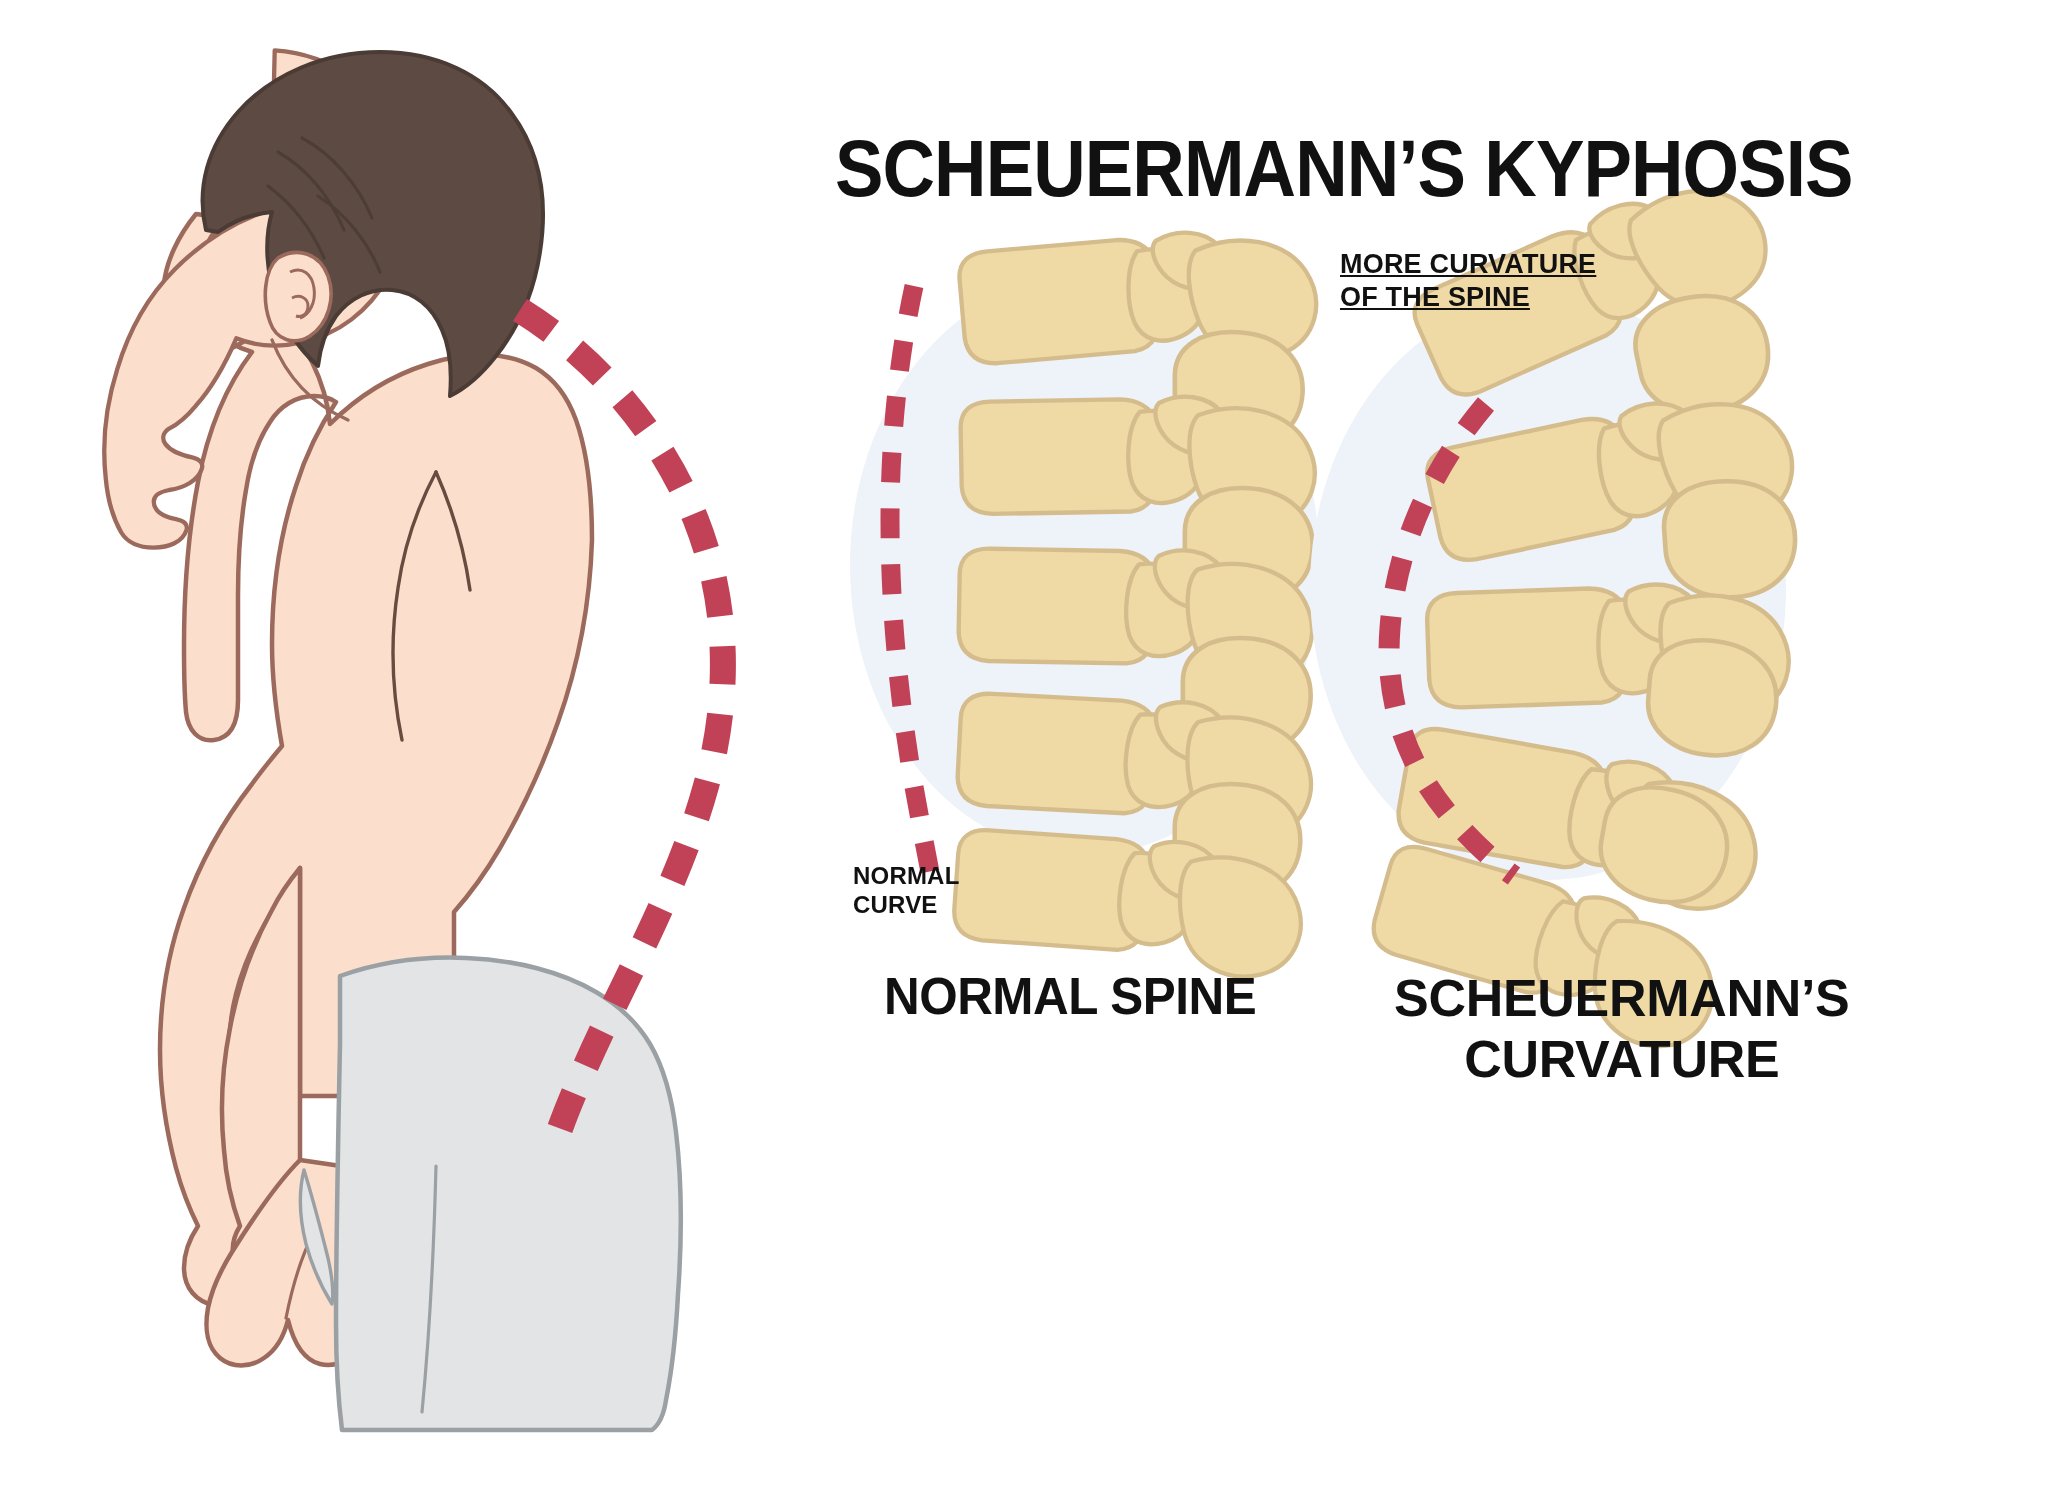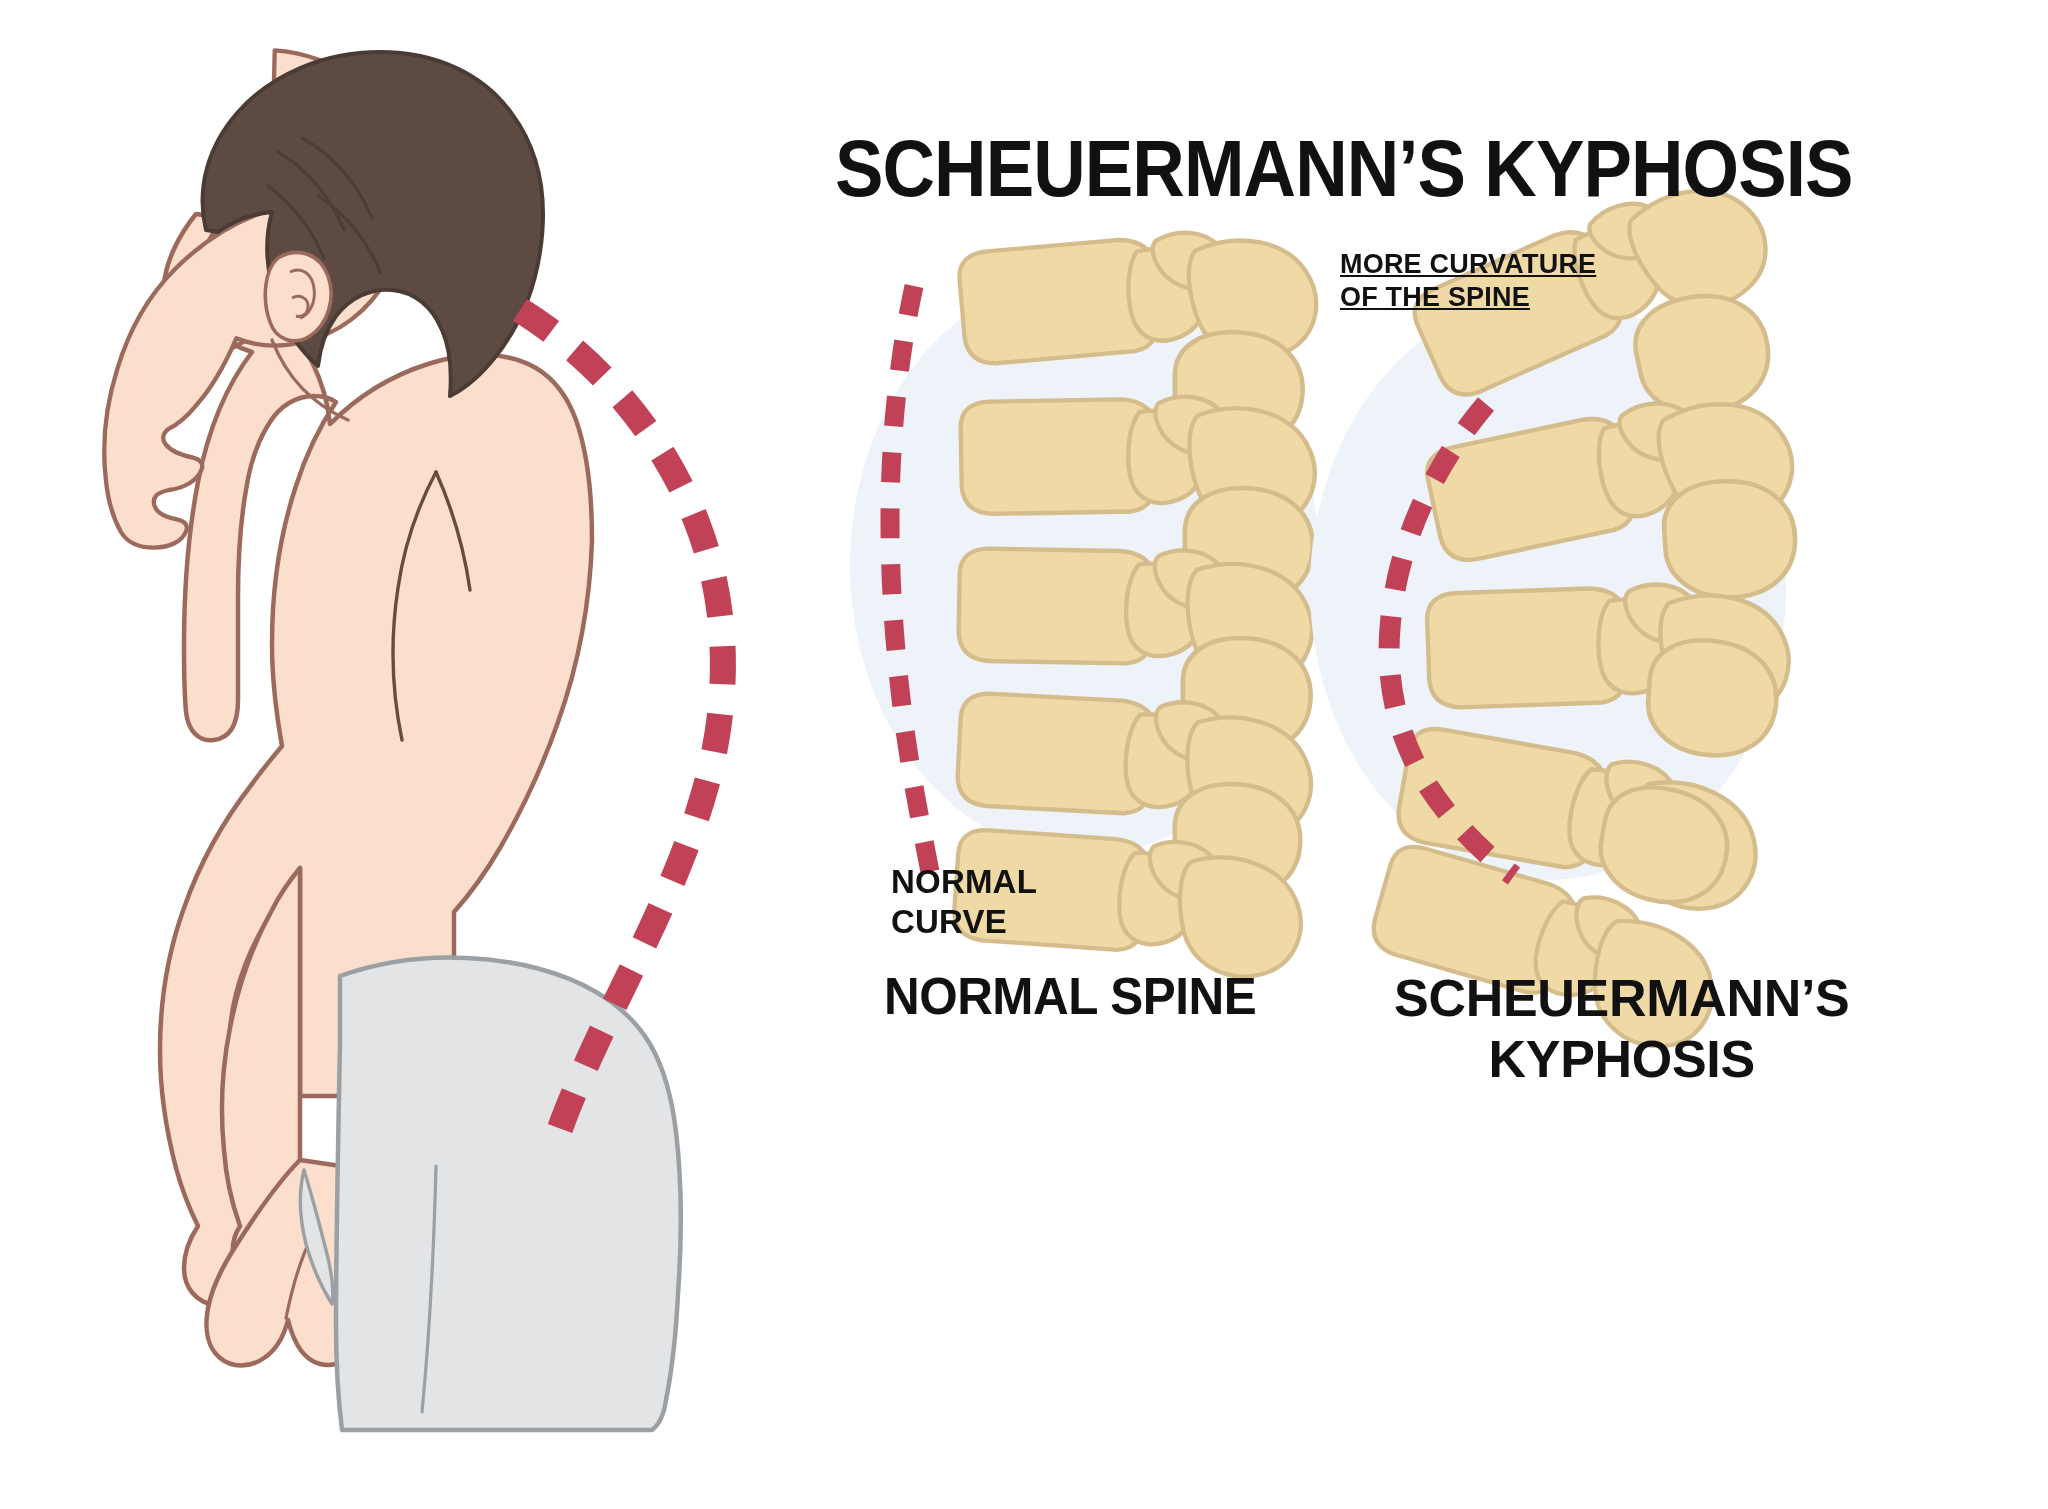--- a/index.html
+++ b/index.html
@@ -16,21 +16,21 @@
     font-size:79px; letter-spacing:-1px;
     font-family:"Liberation Sans Narrow","Liberation Sans",sans-serif;
     transform:scaleX(0.92); transform-origin:left top;
   }
   #more-curve-label{
     left:1340px; top:248px; font-size:27px; letter-spacing:.2px;
     line-height:1.22;
     text-decoration:underline;
   }
   #normal-curve-label{
-    left:891px; top:862px; font-size:33px; letter-spacing:.2px;
+    left:853px; top:862px; font-size:24px; letter-spacing:.2px;
     line-height:1.20;
   }
   #normal-spine-caption{
     left:884px; top:968px; font-size:52px; letter-spacing:-0.5px;
     font-family:"Liberation Sans Narrow","Liberation Sans",sans-serif;
     transform:scaleX(0.95); transform-origin:left top;
   }
   #kyphosis-caption{
     left:1394px; top:968px; font-size:52px; letter-spacing:-0.3px;
     text-align:center; line-height:1.18;
@@ -300,13 +300,13 @@
 
 <div class="txt" id="more-curve-label">MORE CURVATURE
 OF THE SPINE</div>
 
 <div class="txt" id="normal-curve-label">NORMAL
 CURVE</div>
 
 <div class="txt" id="normal-spine-caption">NORMAL SPINE</div>
 
 <div class="txt" id="kyphosis-caption">SCHEUERMANN’S
-KYPHOSIS</div>
+CURVATURE</div>
 
 </body></html>

